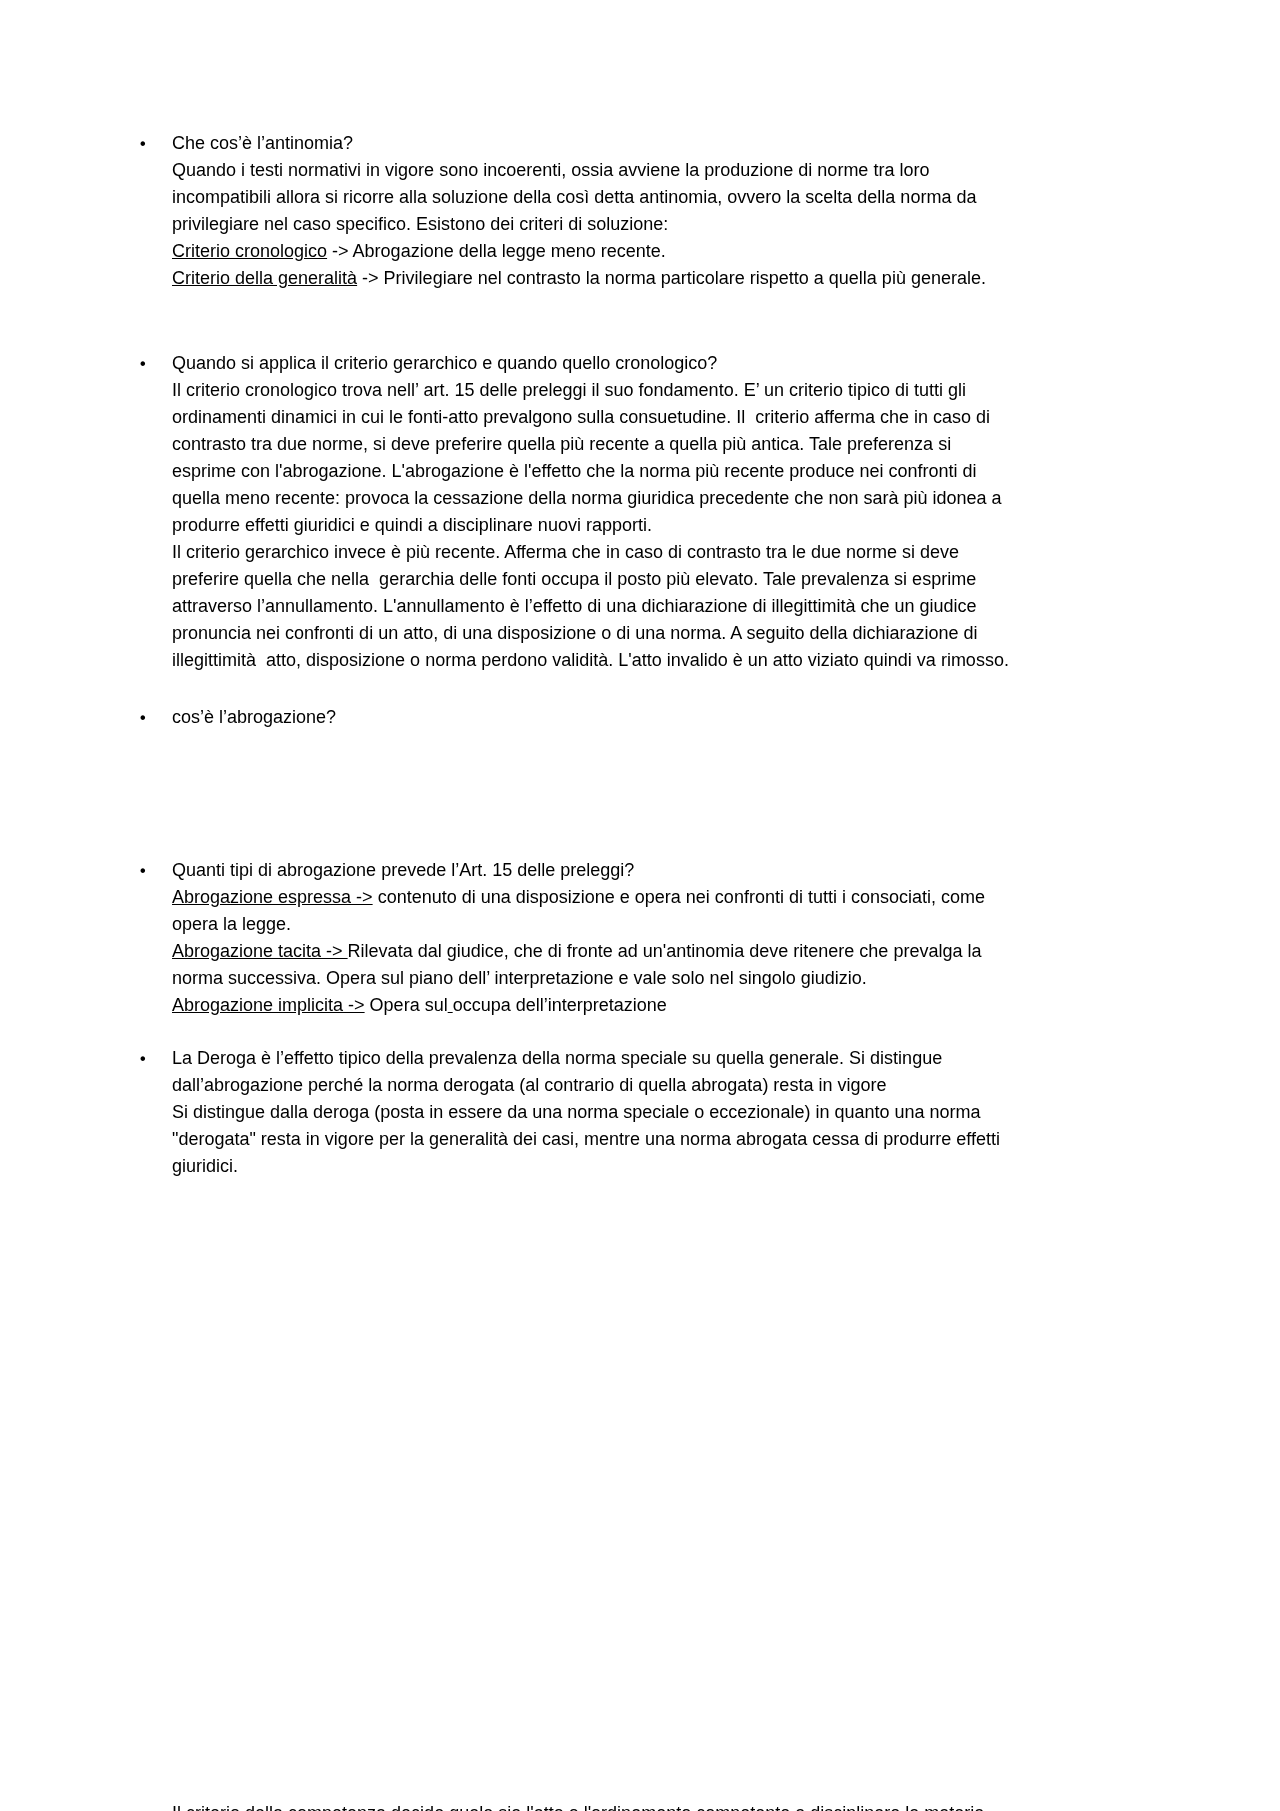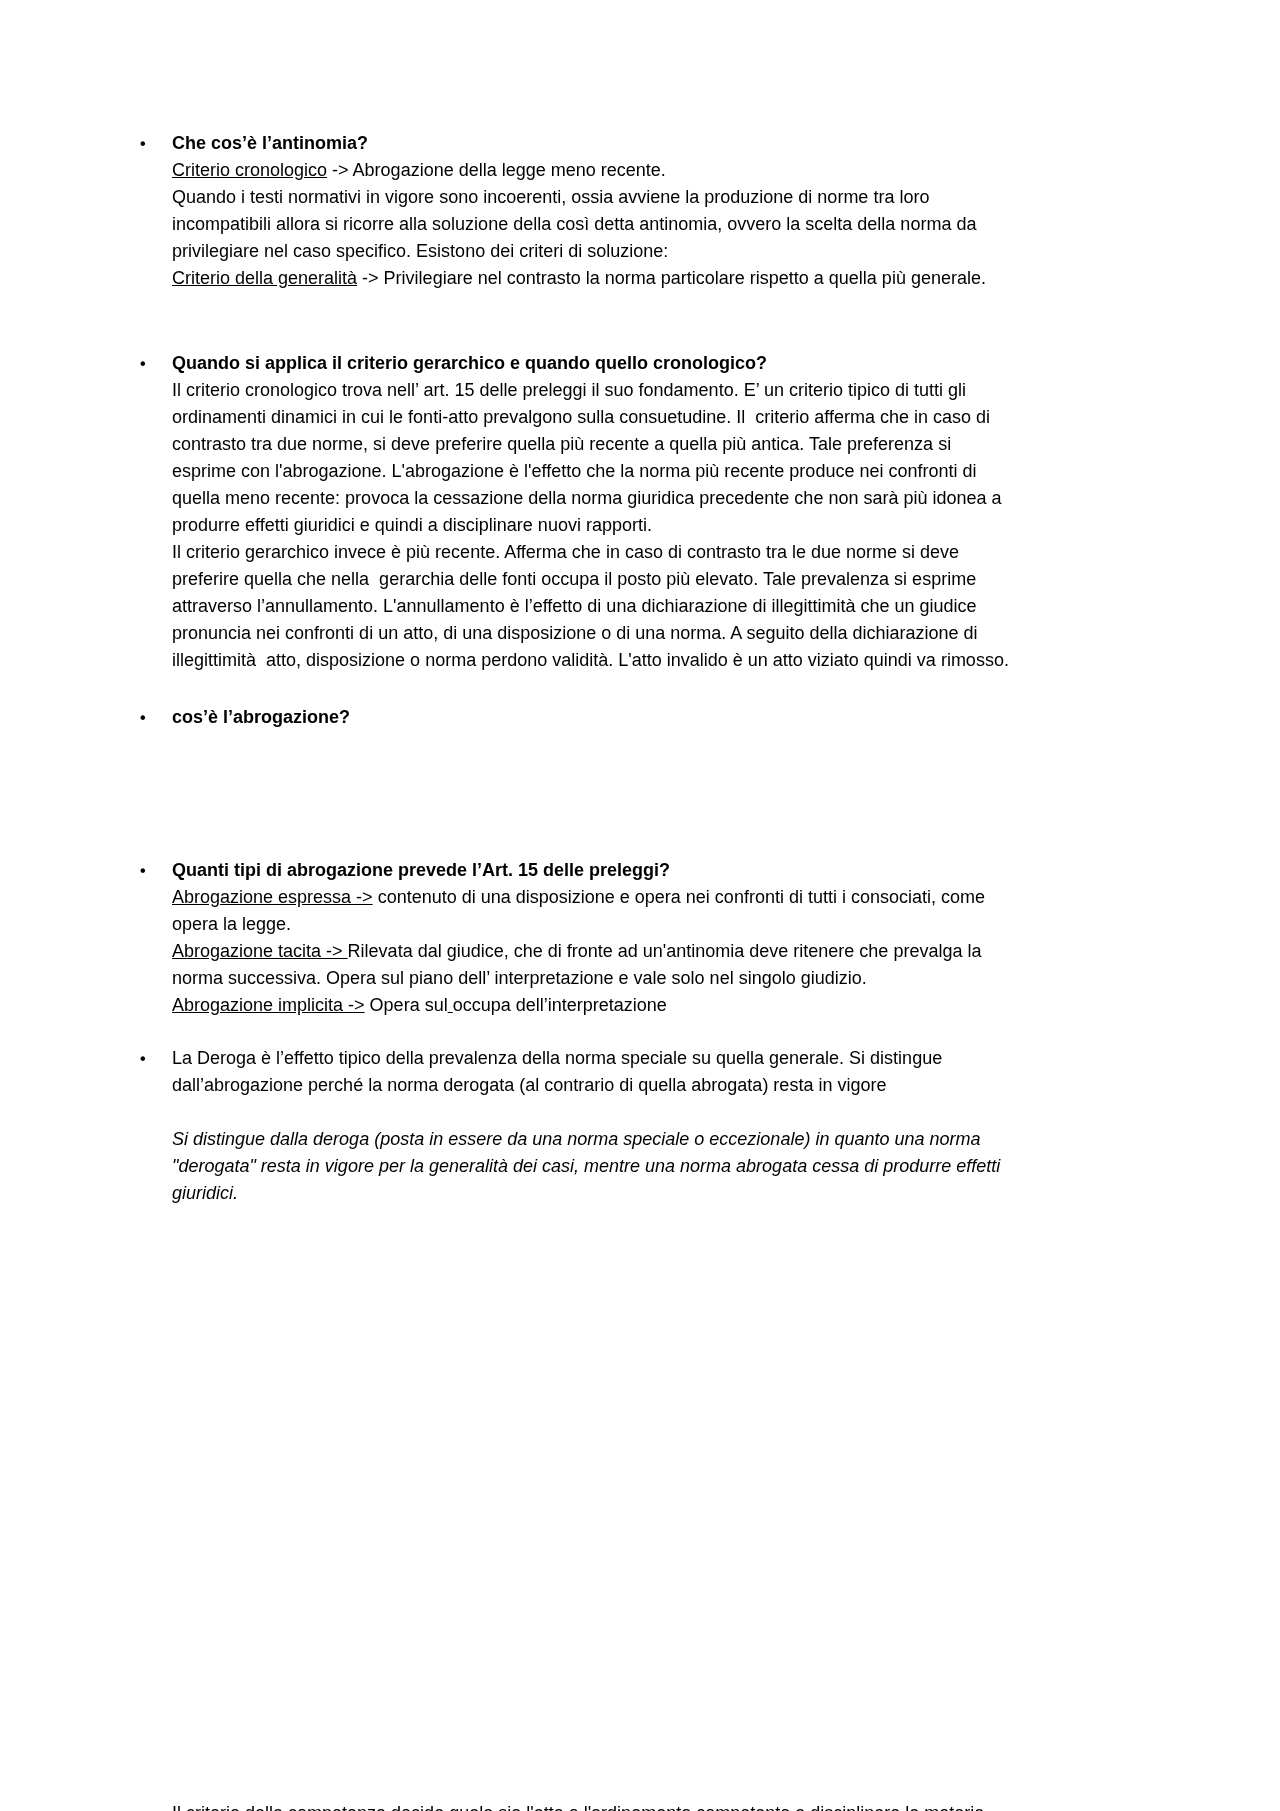--- a/index.html
+++ b/index.html
@@ -36,29 +36,27 @@
     flex: 0 0 32px;
     font-weight: 700;
     font-size: 16px;
     line-height: 27px;
   }
   .section-body {
     flex: 1 1 auto;
     min-width: 0;
   }
   .section-title {
-    font-weight: 700;
+    font-weight: 400;
   }
   .section-body p {
     margin: 0;
     white-space: pre-wrap;
   }
   .section-body p.gap {
-    margin-top: 27px;
-    font-style: italic;
   }
   .u {
     text-decoration: underline;
   }
   .cutoff {
     position: absolute;
     left: 172px;
     top: 1800px;
     width: 840px;
     height: 11px;
@@ -68,22 +66,22 @@
 </style>
 </head>
 <body>
 
 <div class="page">
   <div class="content">
       <div class="section">
         <span class="bullet">•</span>
         <div class="section-body">
           <div class="section-title">Che cos’è l’antinomia?</div>
+          <p><span>Quando i testi normativi in vigore sono incoerenti, ossia avviene la produzione di norme tra loro incompatibili allora si ricorre alla soluzione della così detta antinomia, ovvero la scelta della norma da privilegiare nel caso specifico. Esistono dei criteri di soluzione:</span></p>
           <p><span class="u">Criterio cronologico</span><span> -&gt; Abrogazione della legge meno recente.</span></p>
-          <p><span>Quando i testi normativi in vigore sono incoerenti, ossia avviene la produzione di norme tra loro incompatibili allora si ricorre alla soluzione della così detta antinomia, ovvero la scelta della norma da privilegiare nel caso specifico. Esistono dei criteri di soluzione:</span></p>
           <p><span class="u">Criterio della generalità</span><span> -&gt; Privilegiare nel contrasto la norma particolare rispetto a quella più generale.</span></p>
         </div>
       </div>
       <div class="section">
         <span class="bullet">•</span>
         <div class="section-body">
           <div class="section-title">Quando si applica il criterio gerarchico e quando quello cronologico?</div>
           <p><span>Il criterio cronologico trova nell’ art. 15 delle preleggi il suo fondamento. E’ un criterio tipico di tutti gli ordinamenti dinamici in cui le fonti-atto prevalgono sulla consuetudine. Il  criterio afferma che in caso di contrasto tra due norme, si deve preferire quella più recente a quella più antica. Tale preferenza si esprime con l'abrogazione. L'abrogazione è l'effetto che la norma più recente produce nei confronti di quella meno recente: provoca la cessazione della norma giuridica precedente che non sarà più idonea a produrre effetti giuridici e quindi a disciplinare nuovi rapporti.</span></p>
           <p><span>Il criterio gerarchico invece è più recente. Afferma che in caso di contrasto tra le due norme si deve preferire quella che nella  gerarchia delle fonti occupa il posto più elevato. Tale prevalenza si esprime attraverso l’annullamento. L'annullamento è l’effetto di una dichiarazione di illegittimità che un giudice pronuncia nei confronti di un atto, di una disposizione o di una norma. A seguito della dichiarazione di illegittimità  atto, disposizione o norma perdono validità. L'atto invalido è un atto viziato quindi va rimosso.</span></p>
         </div>

